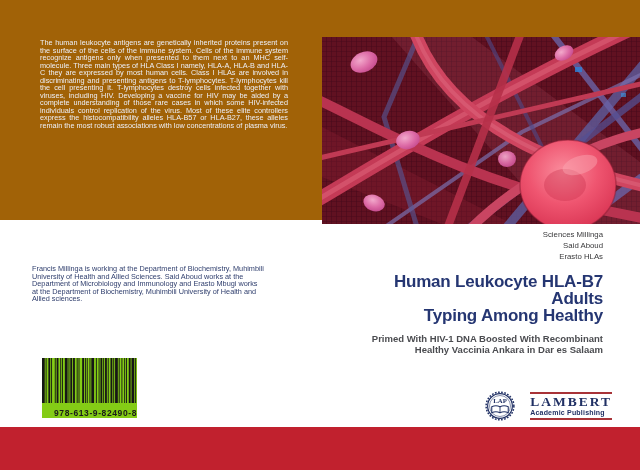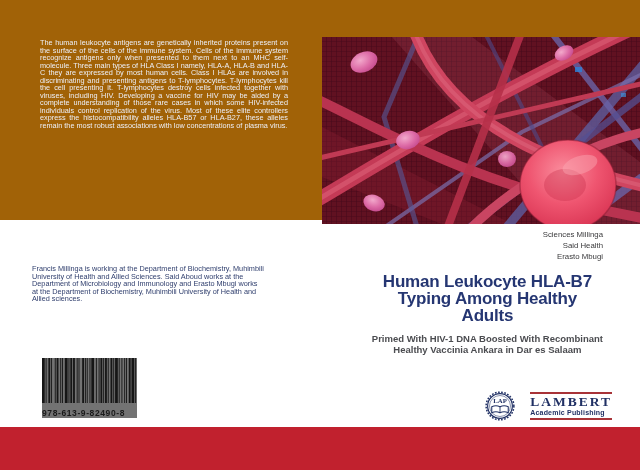--- a/index.html
+++ b/index.html
@@ -15,26 +15,26 @@
   }
   
   .hero{position:absolute;right:0;top:37px;width:318px;height:187px;}
   
   .authors{position:absolute;right:37px;top:229px;text-align:right;
     color:#39393b;font-size:7.8px;line-height:11px;}
   
   .bio{position:absolute;left:32px;top:265px;width:232px;
     color:#2f3e6d;font-size:7.3px;line-height:7.5px;}
   
-  .title-block{position:absolute;right:37px;top:273px;text-align:center;}
+  .title-block{position:absolute;right:37px;top:273px;text-align:right;}
   .title-line{font-weight:bold;font-size:17px;line-height:17.2px;color:#253672;white-space:nowrap;letter-spacing:-0.2px;}
   .subtitle{margin-top:8px;}
   .subtitle-line{font-weight:bold;font-size:9.5px;line-height:11.6px;color:#4b4c50;white-space:nowrap;}
   
-  .barcode-block{position:absolute;left:42px;top:358px;width:95px;text-align:left;background:#737373;}
+  .barcode-block{position:absolute;left:42px;top:358px;width:95px;text-align:right;background:#84cc16;}
   .isbn{font-weight:bold;font-size:8.5px;letter-spacing:0.6px;color:#1a1a1a;margin-top:1px;white-space:nowrap;}
   
   .logo{position:absolute;right:28px;top:391px;display:flex;align-items:center;gap:15px;}
   .logo-text{display:flex;flex-direction:column;}
   .logo-rule{height:2.5px;background:#a83338;}
   .logo-name{font-family:"Liberation Serif",serif;font-weight:bold;font-size:13.5px;
     letter-spacing:2px;color:#203064;line-height:1.05;margin:1px 0 0 0;white-space:nowrap;}
   .logo-tagline{font-weight:bold;font-size:7px;color:#203064;letter-spacing:0.2px;
     line-height:1.1;margin:0 0 1px 0;white-space:nowrap;}
   
@@ -101,30 +101,30 @@
     <g transform="translate(246,148)">
       <ellipse cx="0" cy="0" rx="48" ry="45" fill="url(#redCell)"></ellipse>
       <ellipse cx="-3" cy="0" rx="21" ry="16" fill="#c52c49" opacity="0.35"></ellipse>
       <ellipse cx="12" cy="-20" rx="18" ry="9" fill="#fba9b4" opacity="0.45" transform="rotate(-18 12 -20)"></ellipse>
       <ellipse cx="0" cy="0" rx="48" ry="45" fill="none" stroke="#8e1b34" stroke-width="1.5" opacity="0.5"></ellipse>
     </g>
   </svg>
 
   <div class="authors">
     <div>Sciences Millinga</div>
-    <div>Said Health</div>
-    <div>Erasto Mbugi</div>
+    <div>Said Aboud</div>
+    <div>Erasto HLAs</div>
   </div>
 
   <div class="bio">Francis Millinga is working at the Department of Biochemistry, Muhimbili University of Health and Allied Sciences. Said Aboud works at the Department of Microbiology and Immunology and Erasto Mbugi works at the Department of Biochemistry, Muhimbili University of Health and Allied sciences.</div>
 
   <div class="title-block">
     <div class="title-line">Human Leukocyte HLA-B7</div>
+    <div class="title-line">Adults</div>
     <div class="title-line">Typing Among Healthy</div>
-    <div class="title-line">Adults</div>
     <div class="subtitle">
       <div class="subtitle-line">Primed With HIV-1 DNA Boosted With Recombinant</div>
       <div class="subtitle-line">Healthy Vaccinia Ankara in Dar es Salaam</div>
     </div>
   </div>
 
   <div class="barcode-block">
     <svg id="barcode-svg" width="95" height="45" viewBox="0 0 95 45" xmlns="http://www.w3.org/2000/svg">
         <rect x="0.00" y="0" width="2.74" height="45" fill="#161616"></rect>
         <rect x="3.65" y="0" width="0.91" height="45" fill="#161616"></rect>

